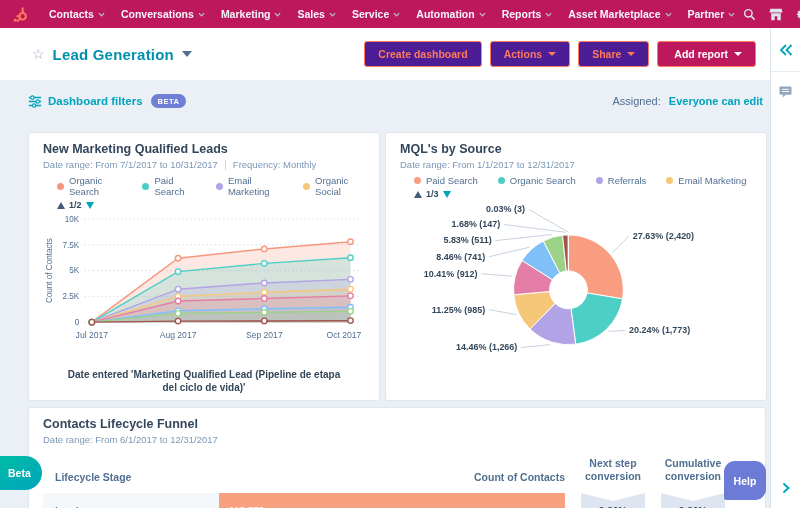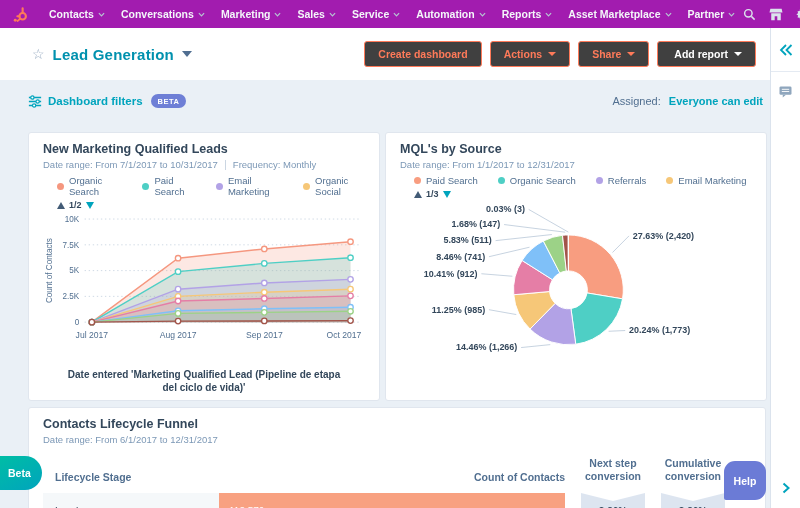--- a/index.html
+++ b/index.html
@@ -1,42 +1,42 @@
 <!DOCTYPE html>
 <html><head>
 <meta charset="utf-8">
 <style>
   * { margin:0; padding:0; box-sizing:border-box; }
   html,body { width:800px; height:508px; overflow:hidden; }
   body { font-family:"Liberation Sans", sans-serif; background:#eaf0f6; position:relative; }
   #app { width:800px; height:508px; position:relative; overflow:hidden; }
 
   
-  .topnav { height:28px; background:#a21caf; display:flex; align-items:center; padding:0 10px 0 10px; }
+  .topnav { height:28px; background:#be185d; display:flex; align-items:center; padding:0 10px 0 10px; }
   .logo { margin:0 12px 0 2px; display:flex; align-items:center; }
   .nav-item { color:#f4f7fa; font-size:10.5px; font-weight:bold; padding:0 8px; height:28px;
               display:flex; align-items:center; gap:4px; cursor:pointer; white-space:nowrap; }
   .nav-caret { width:7px; height:5px; }
   .nav-right { margin-left:auto; display:flex; align-items:center; gap:13px; }
   .nav-icon { display:flex; align-items:center; color:#dbe3ec; cursor:pointer; }
 
   
   .page-header { height:52px; background:#fff; display:flex; align-items:center; padding:0 44px 0 32px; }
   .star { font-size:14px; color:#99acc2; margin-right:8px; cursor:pointer;
           font-family:"DejaVu Sans", sans-serif; }
   .page-title { font-size:15px; font-weight:bold; color:#0091ae; letter-spacing:.2px; }
   .title-caret { width:0; height:0; border-left:5px solid transparent; border-right:5px solid transparent;
                  border-top:6px solid #506e91; margin-left:8px; cursor:pointer; }
   .header-buttons { margin-left:auto; display:flex; gap:8px; align-items:center; }
-  .btn { font-family:inherit; font-size:10.5px; font-weight:bold; color:#ff7a59; background:#404040;
+  .btn { font-family:inherit; font-size:10.5px; font-weight:bold; color:#ff7a59; background:#4c1d95;
          border:1px solid #ff7a59; border-radius:3px; padding:6px 13px; cursor:pointer;
          display:flex; align-items:center; gap:6px; }
   .btn .caret-down { width:0; height:0; border-left:4px solid transparent; border-right:4px solid transparent;
                      border-top:4px solid currentColor; }
-  .btn.primary { background:#404040; color:#fff;padding-left:16px; }
+  .btn.primary { background:#be185d; color:#fff;padding-left:16px; }
 
   
   .right-rail { position:absolute; top:28px; right:0; bottom:0; width:30px; background:#fff;
                 border-left:1px solid #dbe3ed; z-index:4; }
   .rail-top { height:44px; display:flex; align-items:center; justify-content:center;
               border-bottom:1px solid #e4eaf2; cursor:pointer; }
   .rail-comment { margin-top:14px; display:flex; justify-content:center; cursor:pointer; }
   .rail-bottom { position:absolute; bottom:14px; left:0; right:0; display:flex; justify-content:center; cursor:pointer; }
 
   

